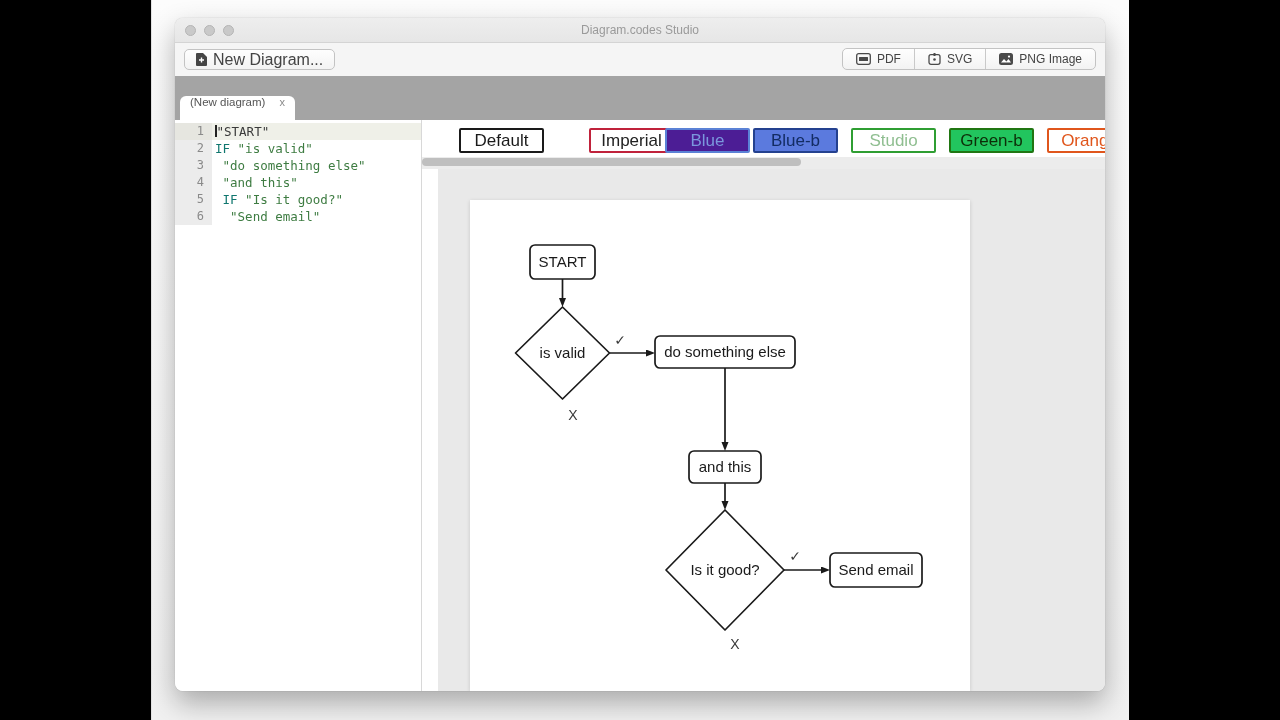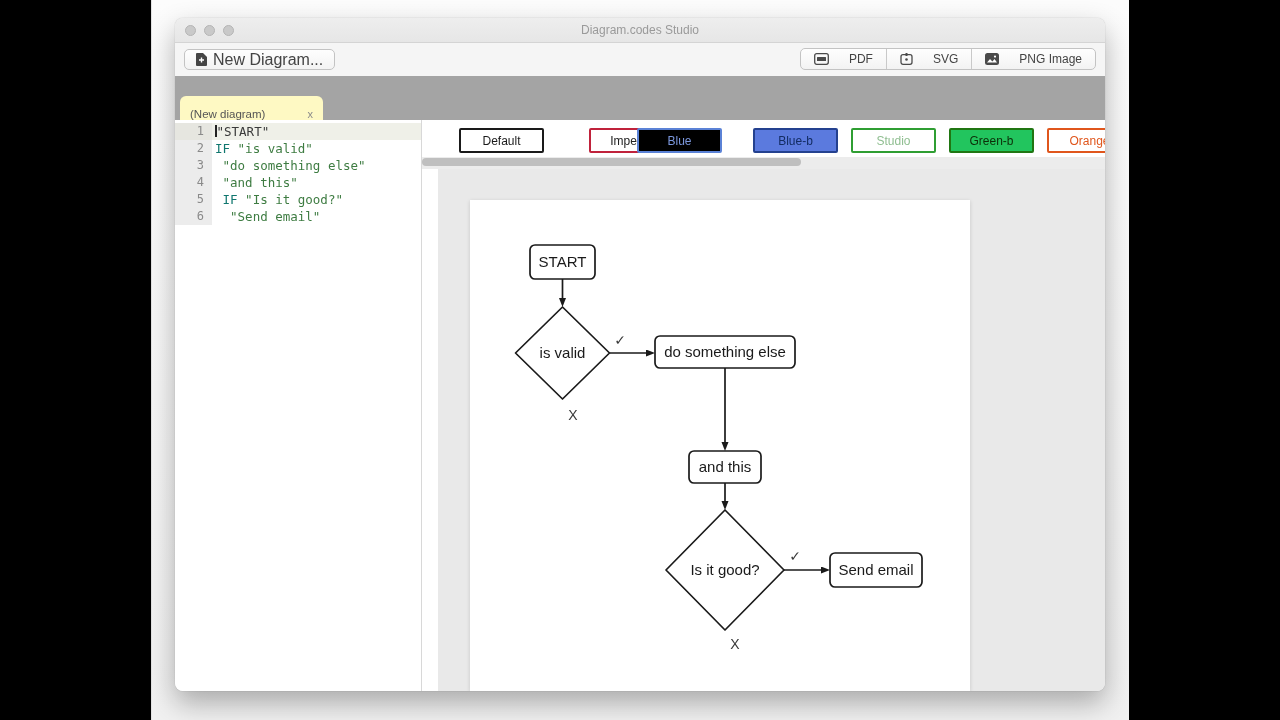--- a/index.html
+++ b/index.html
@@ -23,30 +23,30 @@
 
   
   .toolbar { position:absolute; left:0; top:25px; width:100%; height:33px; background:#f5f5f5; }
   .btn { display:inline-flex; align-items:center; gap:6px; height:21px; padding:0 11px;
          background:linear-gradient(#fefefe,#f3f3f3); border:1px solid #c3c3c3; border-radius:5px;
          font-size:16px; color:#444; cursor:default; }
   .new-btn { position:absolute; left:9px; top:6px; }
   .exports { position:absolute; right:9px; top:5px; display:flex; height:22px;
              border:1px solid #c3c3c3; border-radius:5px; overflow:hidden;
              background:linear-gradient(#fefefe,#f3f3f3); }
-  .seg { display:flex; align-items:center; gap:20px; padding:0 13px; font-size:12px; color:#444;
+  .seg { display:flex; align-items:center; gap:6px; padding:0 13px; font-size:12px; color:#444;
          border-left:1px solid #c9c9c9; }
   .seg:first-child { border-left:none; }
   .icon { display:inline-block; line-height:0; }
 
   
   .tabband { position:absolute; left:0; top:58px; width:100%; height:44px; background:#a4a4a4; }
-  .tab { position:absolute; left:5px; bottom:0; width:143px; height:24px; background:#fef9c3;
+  .tab { position:absolute; left:5px; bottom:0; width:115px; height:24px; background:#ffffff;
          border-radius:6px 6px 0 0; font-size:11.5px; color:#555;
-         display:flex; align-items:flex-end; padding:0 10px; }
+         display:flex; align-items:flex-start; padding:0 10px; }
   .tab-close { margin-left:auto; color:#8b8b8b; font-size:11px; }
 
   
   .content { position:absolute; left:0; top:102px; width:100%; height:571px; }
 
   
   .editor { position:absolute; left:0; top:0; width:247px; height:571px; background:#fff;
             border-right:1px solid #d8d8d8; font-family:"DejaVu Sans Mono", monospace;
             font-size:12.5px; padding-top:3px; }
   .ed-row { display:flex; height:17px; line-height:17px; }
@@ -57,21 +57,21 @@
   .ed-row.active .ed-num { background:#e6e6e0; }
   .tok-kw { color:#0f766e; }
   .tok-str { color:#3e7c42; }
   .tok-plain { color:#3a3a3a; }
   .cursor { display:inline-block; width:1.5px; height:12px; background:#222; vertical-align:-1px; }
 
   
   .dpanel { position:absolute; left:247px; top:0; width:683px; height:571px; overflow:hidden; }
   .themerow { position:absolute; left:0; top:0; width:100%; height:37px; background:#fff; }
   .theme-btn { position:absolute; top:8px; width:85px; height:25px; border-width:2px;
-               border-style:solid; border-radius:2px; font-size:12px; background:#fff;
+               border-style:solid; border-radius:2px; font-size:17px; background:#fff;
                font-family:"Liberation Sans", sans-serif; cursor:default; }
   .hscroll { position:absolute; left:0; top:37px; width:100%; height:12px; background:#ececec; }
   .hthumb { position:absolute; left:0; top:1px; width:379px; height:8px; border-radius:4px; background:#bfbfbf; }
   .viewport { position:absolute; left:0; top:49px; width:100%; height:522px; background:#e9e9e9;margin-left:16px; }
   .paper { position:absolute; left:32px; top:31px; width:500px; height:491px; background:#fff;
            box-shadow:0 1px 4px rgba(0,0,0,.15); }
   .vscroll { position:absolute; right:3px; top:0; width:7px; height:100%; }
   .vthumb { position:absolute; left:0; top:2px; width:6px; height:478px; border-radius:3px; background:#bfbfbf; }
 
   svg text { font-family:"Liberation Sans", sans-serif; }
@@ -170,21 +170,21 @@
             <div class="ed-row">
               <div class="ed-num">6</div>
               <div class="ed-code"><span class="tok-str">  "Send email"</span></div>
             </div>
           </div>
 
         <div class="dpanel">
           <div class="themerow" id="themerow">
               <button class="theme-btn" style="left: 37px; background: rgb(255, 255, 255); border-color: rgb(26, 26, 26); color: rgb(26, 26, 26);">Default</button>
               <button class="theme-btn" style="left: 135px; background: rgb(255, 255, 255); border-color: rgb(192, 34, 59); color: rgb(34, 34, 34); margin-left: 32px;">Imperial</button>
-              <button class="theme-btn" style="left: 215px; background: #000000; border-color: rgb(91, 130, 214); color: rgb(123, 151, 221);">Blue</button>
+              <button class="theme-btn" style="left: 243px; background: #4c1d95; border-color: rgb(91, 130, 214); color: rgb(123, 151, 221);">Blue</button>
               <button class="theme-btn" style="left: 331px; background: rgb(91, 122, 222); border-color: rgb(36, 65, 143); color: rgb(19, 44, 99);">Blue-b</button>
               <button class="theme-btn" style="left: 429px; background: rgb(255, 255, 255); border-color: rgb(47, 158, 50); color: rgb(143, 190, 144);">Studio</button>
               <button class="theme-btn" style="left: 527px; background: #22c55e; border-color: rgb(32, 118, 18); color: rgb(13, 46, 8);">Green-b</button>
               <button class="theme-btn" style="left: 625px; background: rgb(255, 255, 255); border-color: rgb(224, 86, 28); color: rgb(224, 86, 28);">Orange</button>
             </div>
           <div class="hscroll">
             <div class="hthumb"></div>
           </div>
           <div class="viewport">
             <div class="paper">

